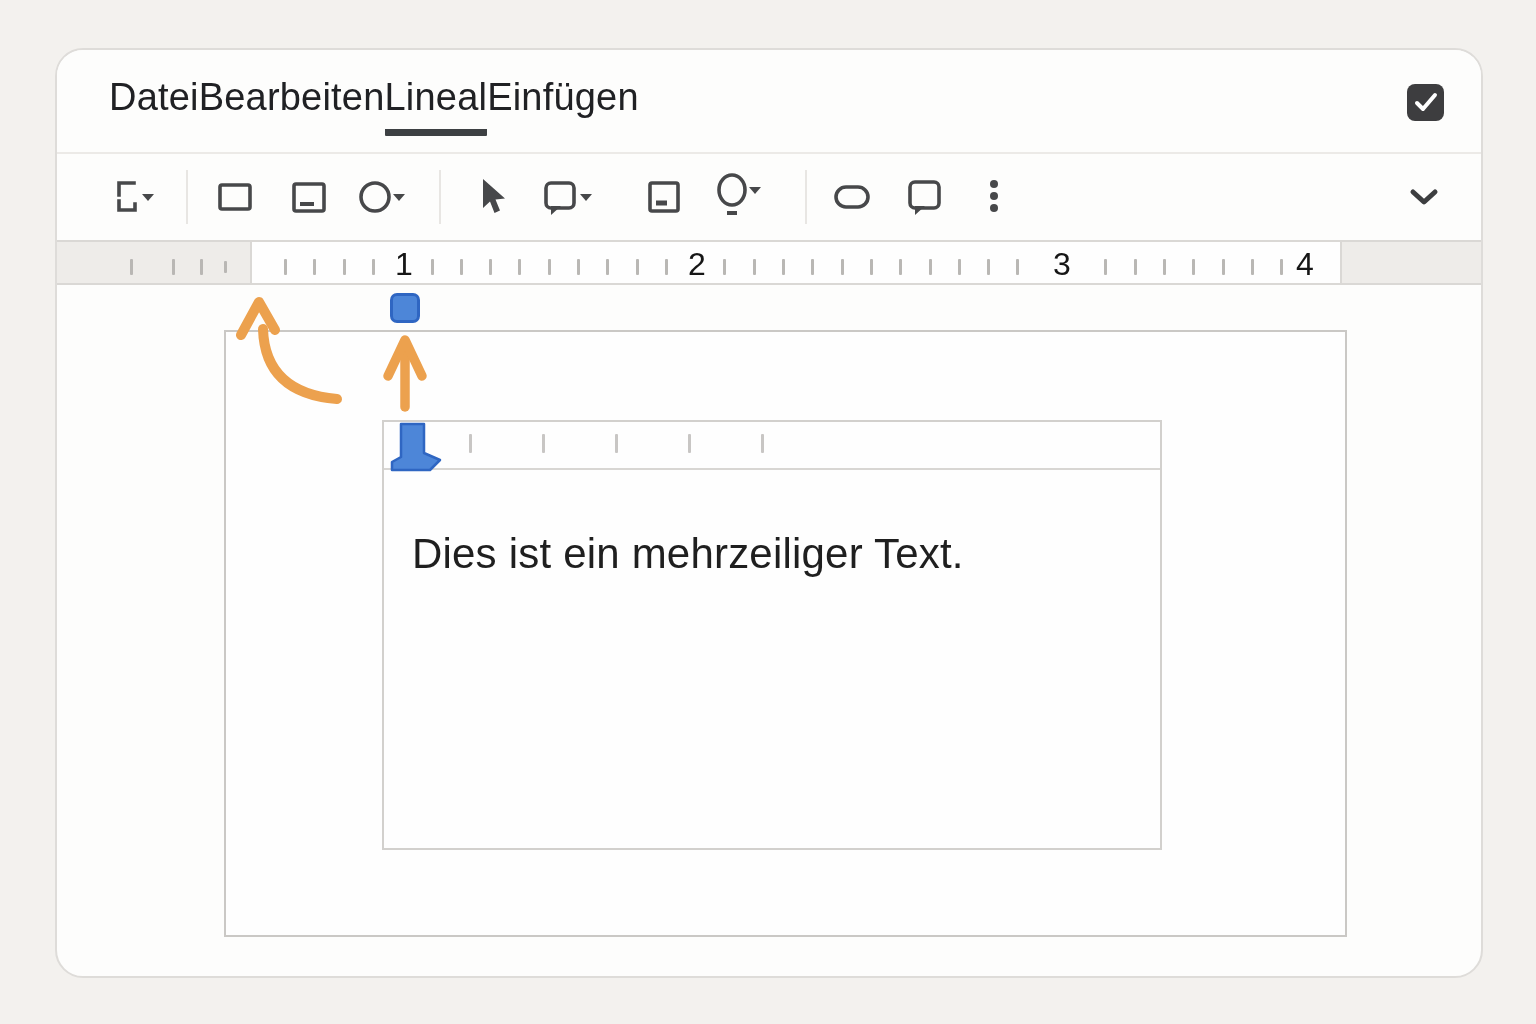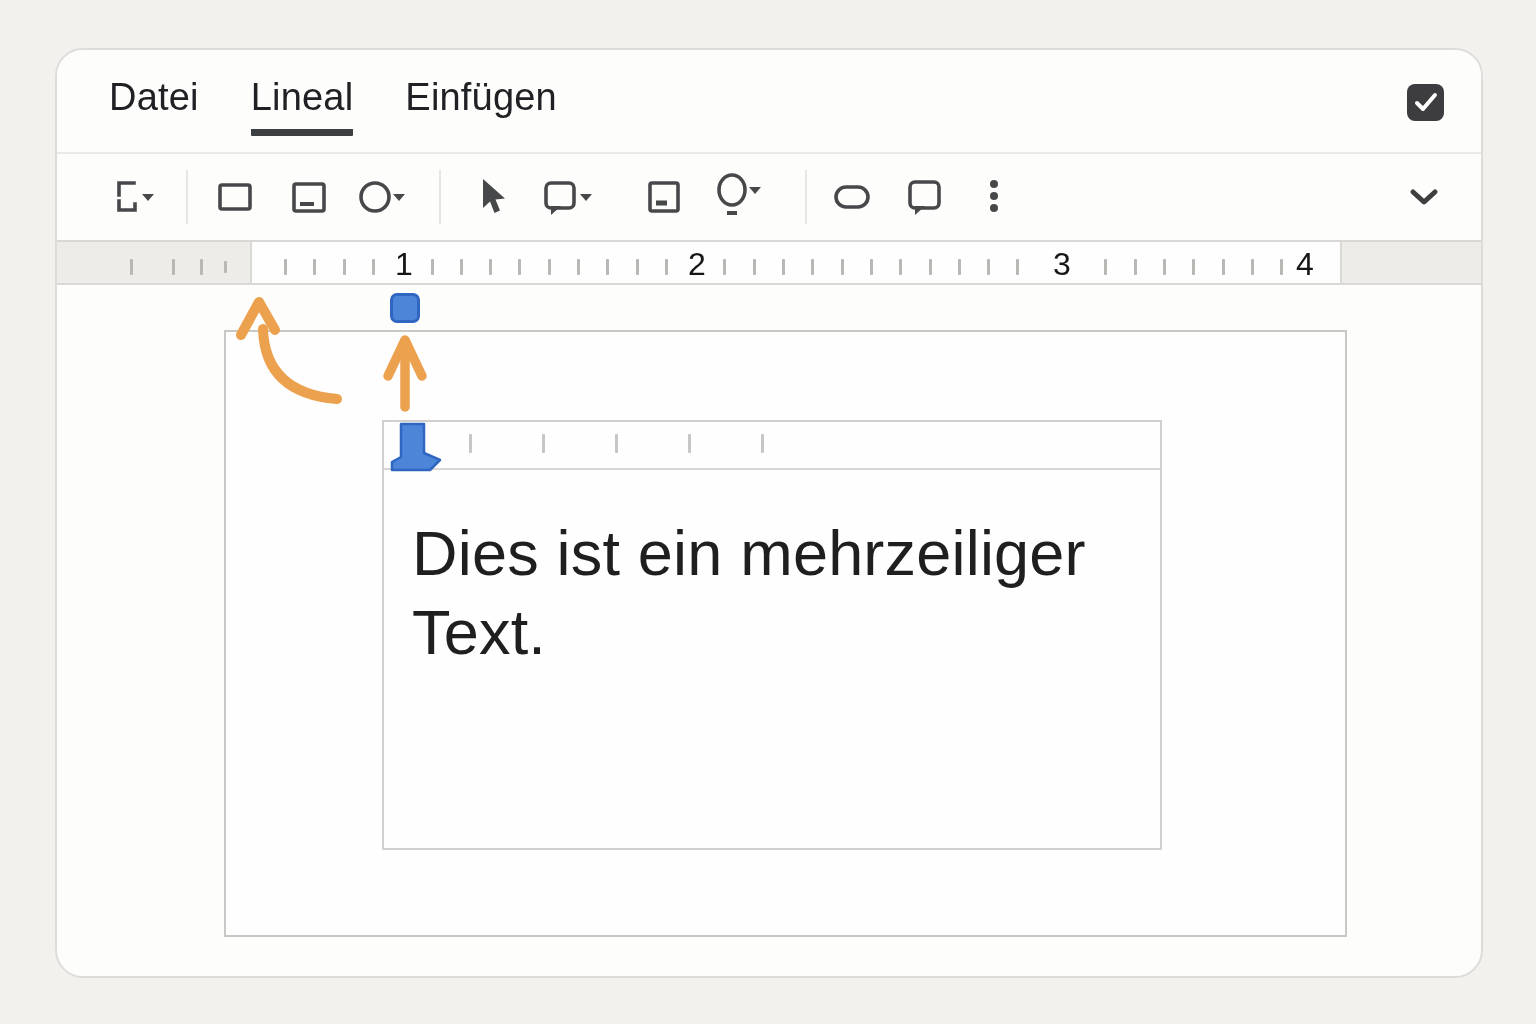--- a/index.html
+++ b/index.html
@@ -8,21 +8,21 @@
   .stage { position:relative; width:1536px; height:1024px; background:#f3f1ee; }
 
   .card {
     position:absolute; left:55px; top:48px; width:1428px; height:930px;
     background:#fdfdfc; border:2px solid #dedcd9; border-radius:28px; overflow:hidden;
   }
 
   
   .menubar {
     position:absolute; left:0; top:0; width:100%; height:104px;
-    display:flex; align-items:center; padding-left:52px; gap:52px;
+    display:flex; align-items:center; padding-left:52px; 
     border-bottom:2px solid #eceae7; background:#fdfdfc;
   }
   .menu-item {
     font-size:38px; color:#202124; letter-spacing:0.2px; cursor:default;
     padding-bottom:10px; margin-top:10px; border-bottom:7px solid transparent; border-radius:1px;
   }
   .menu-item.active { border-bottom-color:#3d4043; }
   .ruler-toggle {
     position:absolute; right:37px; top:0; height:104px;
     display:flex; align-items:center; gap:21px;
@@ -75,31 +75,32 @@
     background:#fefefe; border:2px solid #d2d0cd;
   }
   .mini-ruler {
     position:absolute; left:0; top:0; width:100%; height:48px;
     background:#fefefe; border-bottom:2px solid #d8d6d3;
   }
   .mini-tick { position:absolute; top:12px; width:3px; height:19px; background:#c8c6c4; border-radius:1px; }
   .indent-marker-svg { position:absolute; left:0; top:0; width:70px; height:52px; }
   .textbox-content {
     position:absolute; left:28px; top:92px; right:10px;
-    font-size:63px; line-height:79px; color:#1f1f1f; letter-spacing:0.2px;
+    font-size:42px; line-height:79px; color:#1f1f1f; letter-spacing:0.2px;
   }
 </style>
 </head>
 <body>
 
 <div class="stage">
   <div class="card">
 
     <div class="menubar">
       <span class="menu-item">Datei</span>
+      <span class="menu-item">Bearbeiten</span>
       <span class="menu-item active">Lineal</span>
       <span class="menu-item">Einfügen</span>
 
       <div class="ruler-toggle">
         <div class="checkbox">
           <svg width="26" height="26" viewBox="0 0 26 26">
             <path d="M4 14 L10 20 L22 6" fill="none" stroke="#ffffff" stroke-width="4" stroke-linecap="round" stroke-linejoin="round"></path>
           </svg>
         </div>
       </div>

